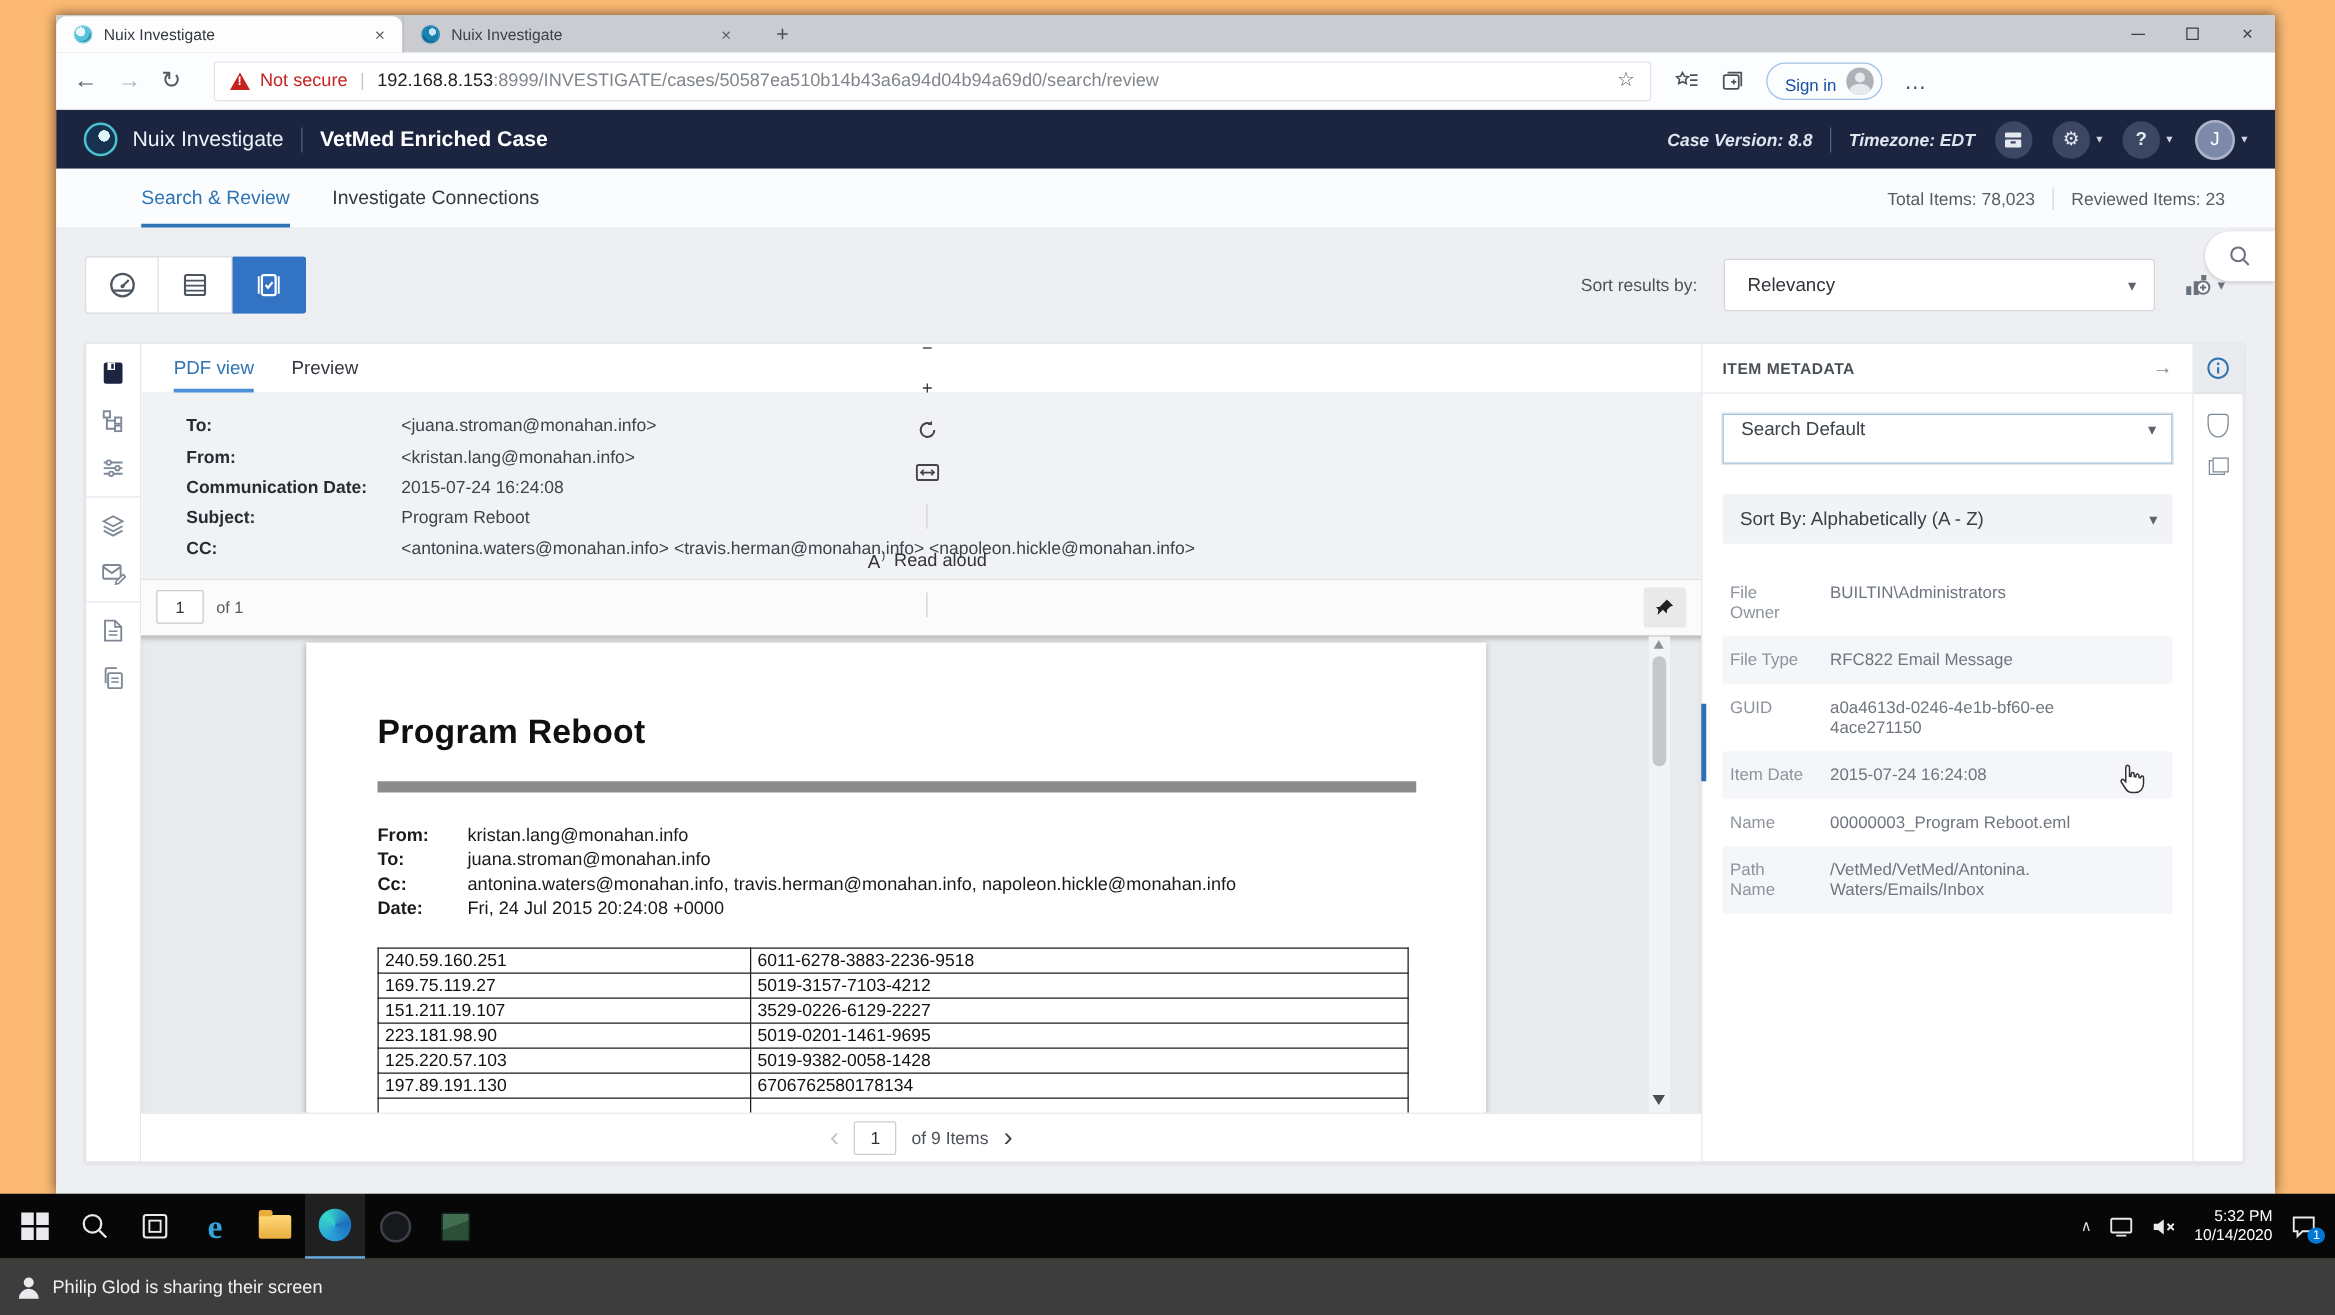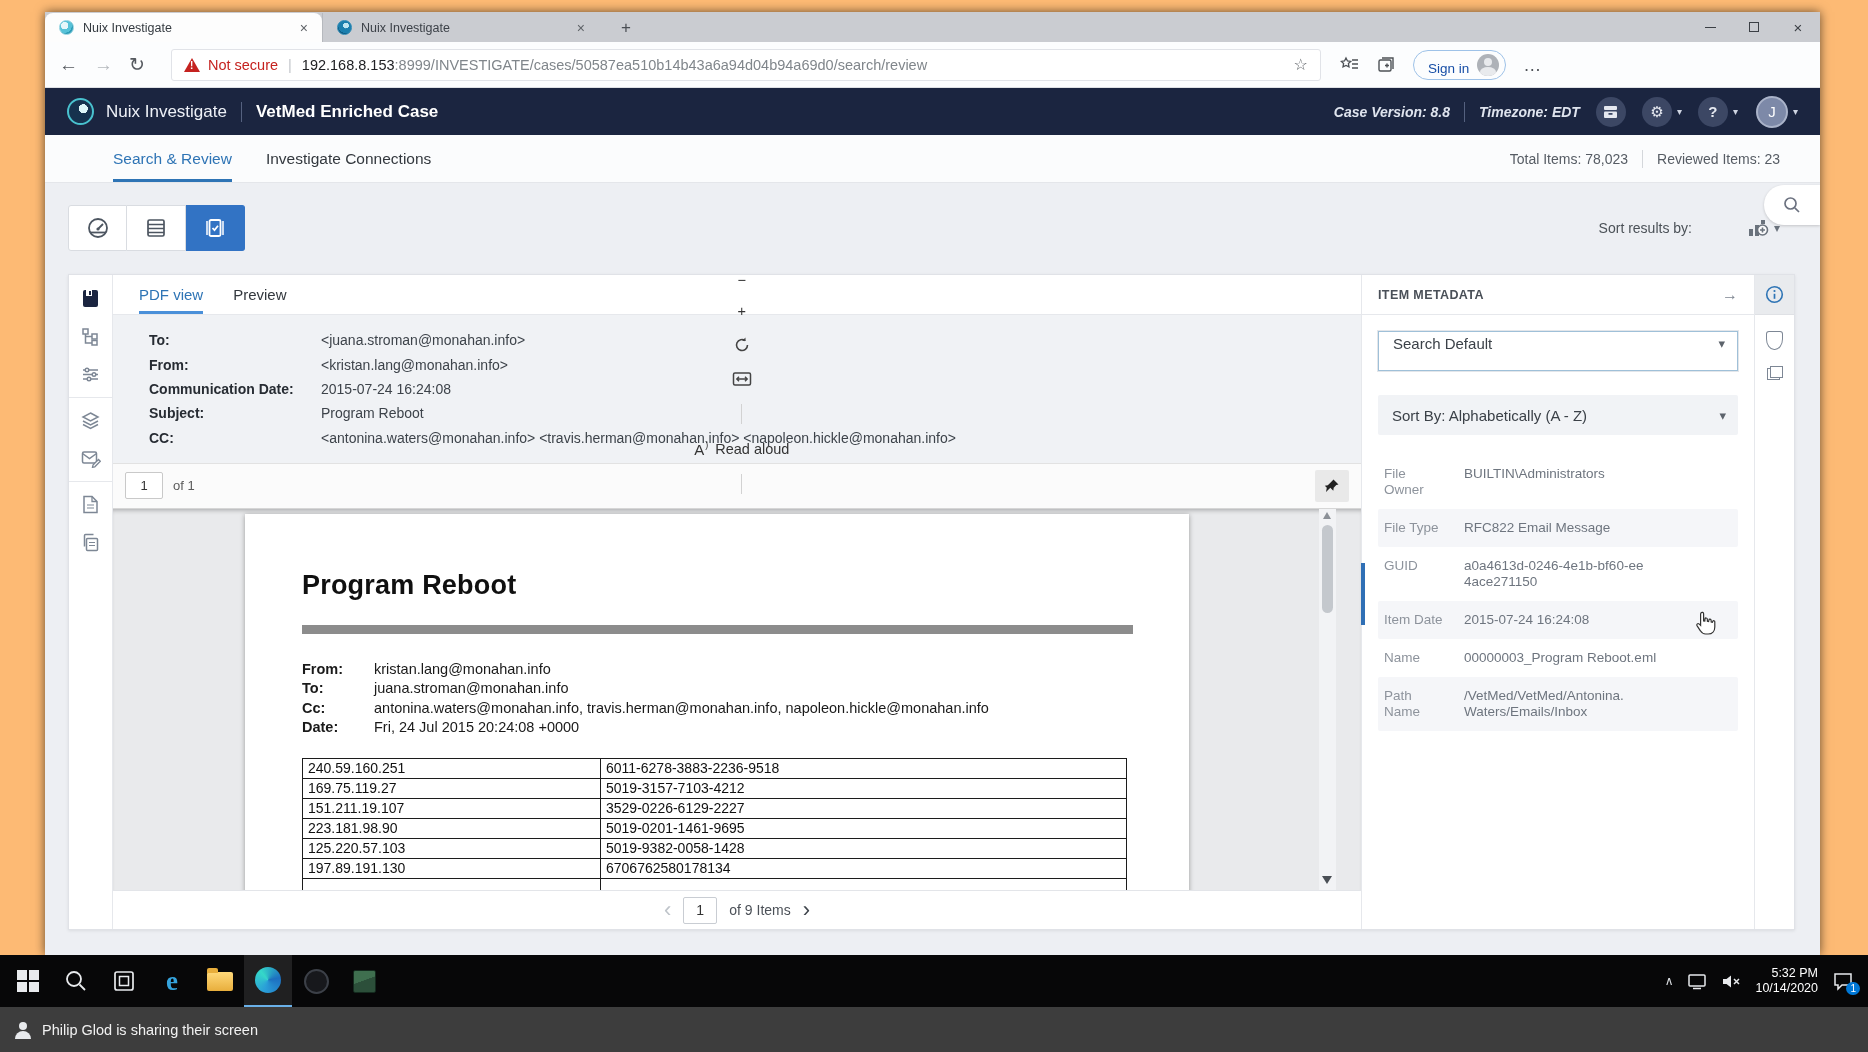--- a/index.html
+++ b/index.html
@@ -78,21 +78,21 @@
 
   
   .content { flex:1; background:#edeff3; position:relative; overflow:hidden; }
   .search-notch { position:absolute; top:2px; right:0; width:56px; height:40px; background:#fff; border-radius:20px 0 0 20px; box-shadow:0 1px 3px rgba(0,0,0,.18); display:flex; align-items:center; justify-content:center; }
   .results-toolbar { position:absolute; left:23px; right:40px; top:22px; height:46px; display:flex; align-items:center; }
   .vg { display:flex; }
   .vbtn { width:59px; height:46px; background:#fff; border:1px solid #d9dce1; border-left-width:0; display:flex; align-items:center; justify-content:center; color:#4c5560; }
   .vbtn:first-child { border-left-width:1px; border-radius:3px 0 0 3px; }
   .vbtn.active { background:#3273c4; border-color:#3273c4; color:#fff; border-radius:0 3px 3px 0; }
   .sortwrap { margin-left:auto; display:flex; align-items:center; }
-  .sortlabel { font-size:14px; color:#4b5157; margin-right:32px; }
+  .sortlabel { font-size:14px; color:#4b5157; margin-right:21px; }
   .select { width:345px; height:42px; background:#fff; border:1px solid #d4d7dc; border-radius:3px; display:flex; align-items:center; padding:0 14px 0 18px; font-size:15px; color:#2f3338; }
   .select .g-caret { margin-left:auto; color:#5c636b; font-size:13px; }
   .gridadd { display:flex; align-items:center; margin-left:22px; color:#6a727c; }
 
   .card { position:absolute; left:23px; right:25px; top:91px; bottom:25px; background:#fff; border:1px solid #e0e2e7; box-shadow:0 1px 3px rgba(0,0,0,.08); display:flex; }
 
   
   .rail { width:44px; border-right:1px solid #e6e8ec; display:flex; flex-direction:column; align-items:center; padding-top:14px; flex:none; }
   .rail-ic { margin-bottom:19px; color:#7d8795; display:flex; }
   .rail-ic.first { color:#1b2540; }
@@ -322,20 +322,24 @@
           <div class="vbtn active">
             <svg class="i" width="24" height="24" viewBox="0 0 24 24">
                 <path d="M4 5 v14 M20 5 v14" stroke="currentColor" stroke-width="1.5"></path>
                 <rect x="6.5" y="4" width="11" height="16" rx="1.5" fill="none" stroke="currentColor" stroke-width="1.8"></rect>
                 <path d="M9.5 12 l2 2.2 3.5-4.5" fill="none" stroke="currentColor" stroke-width="1.8"></path>
               </svg>
           </div>
         </div>
         <div class="sortwrap">
           <span class="sortlabel">Sort results by:</span>
+          <div class="select">
+            <span>Relevancy</span>
+            <span class="gl g-caret"></span>
+          </div>
           <span class="gridadd">
             <svg class="i" width="24" height="24" viewBox="0 0 24 24">
                 <rect x="3" y="13" width="4" height="7" fill="#6a727c"></rect>
                 <rect x="9" y="9" width="4" height="11" fill="#6a727c"></rect>
                 <circle cx="16.5" cy="14" r="5" fill="#fbfbfc" stroke="#6a727c" stroke-width="1.6"></circle>
                 <path d="M16.5 11.5v5M14 14h5" stroke="#6a727c" stroke-width="1.6"></path>
                 <rect x="15" y="4" width="4" height="4" fill="#6a727c"></rect>
               </svg>
             <span class="gl g-caret" style="font-size:12px;margin-left:4px;"></span>
           </span>

